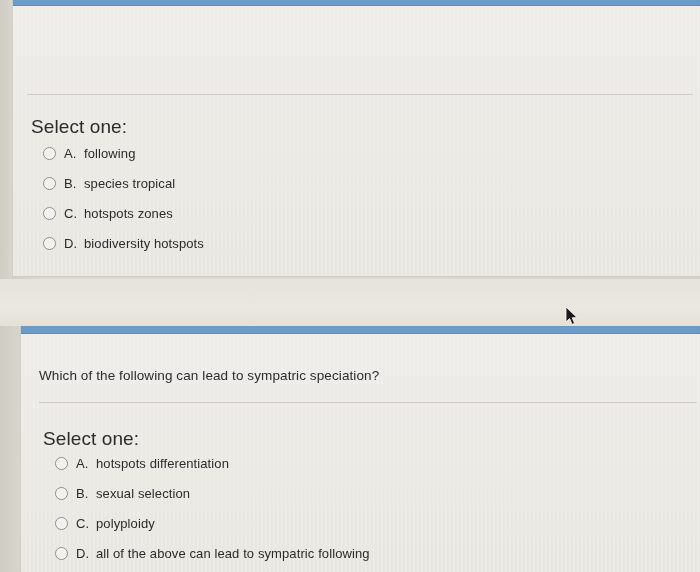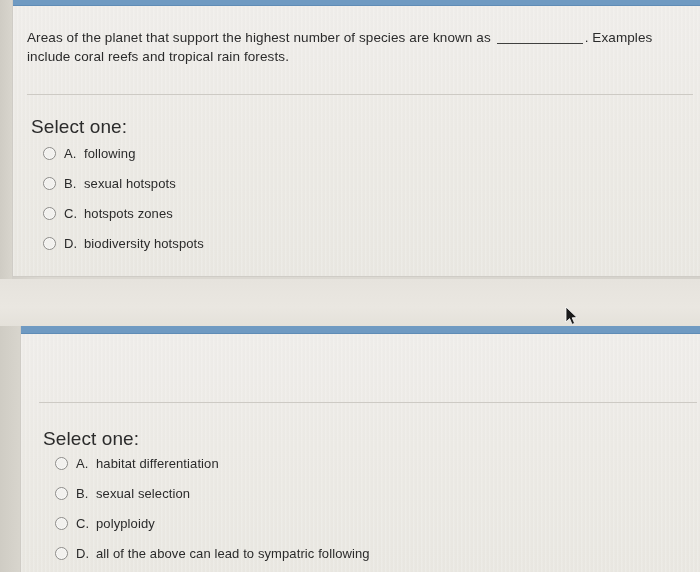--- a/index.html
+++ b/index.html
@@ -180,66 +180,66 @@
 <div id="page">
 
   <div id="leftstrip"></div>
   <div id="gapband"></div>
   <div id="leftstrip2"></div>
 
   <section class="qcard" id="card1">
     <div class="topbar"></div>
     <div class="qbody">
 
-      <div class="qtext"><span>Areas of the planet that support the highest number of species are known as </span><span class="blank"></span><span>. Examples include coral reefs and tropical rain forests.</span></div>
 
       <div class="divider"></div>
 
       <div class="selectone">Select one:</div>
 
       <ul class="options">
         <li class="option">
           <span class="radio"></span>
           <span class="olabel">A.</span>
           <span class="otext">following</span>
         </li>
         <li class="option">
           <span class="radio"></span>
           <span class="olabel">B.</span>
-          <span class="otext">sexual hotspots</span>
+          <span class="otext">species tropical</span>
         </li>
         <li class="option">
           <span class="radio"></span>
           <span class="olabel">C.</span>
           <span class="otext">hotspots zones</span>
         </li>
         <li class="option">
           <span class="radio"></span>
           <span class="olabel">D.</span>
           <span class="otext">biodiversity hotspots</span>
         </li>
       </ul>
 
     </div>
   </section>
 
   <section class="qcard" id="card2">
     <div class="topbar"></div>
     <div class="qbody">
 
+      <div class="qtext">Which of the following can lead to sympatric speciation?</div>
 
       <div class="divider"></div>
 
       <div class="selectone">Select one:</div>
 
       <ul class="options">
         <li class="option">
           <span class="radio"></span>
           <span class="olabel">A.</span>
-          <span class="otext">habitat differentiation</span>
+          <span class="otext">hotspots differentiation</span>
         </li>
         <li class="option">
           <span class="radio"></span>
           <span class="olabel">B.</span>
           <span class="otext">sexual selection</span>
         </li>
         <li class="option">
           <span class="radio"></span>
           <span class="olabel">C.</span>
           <span class="otext">polyploidy</span>

